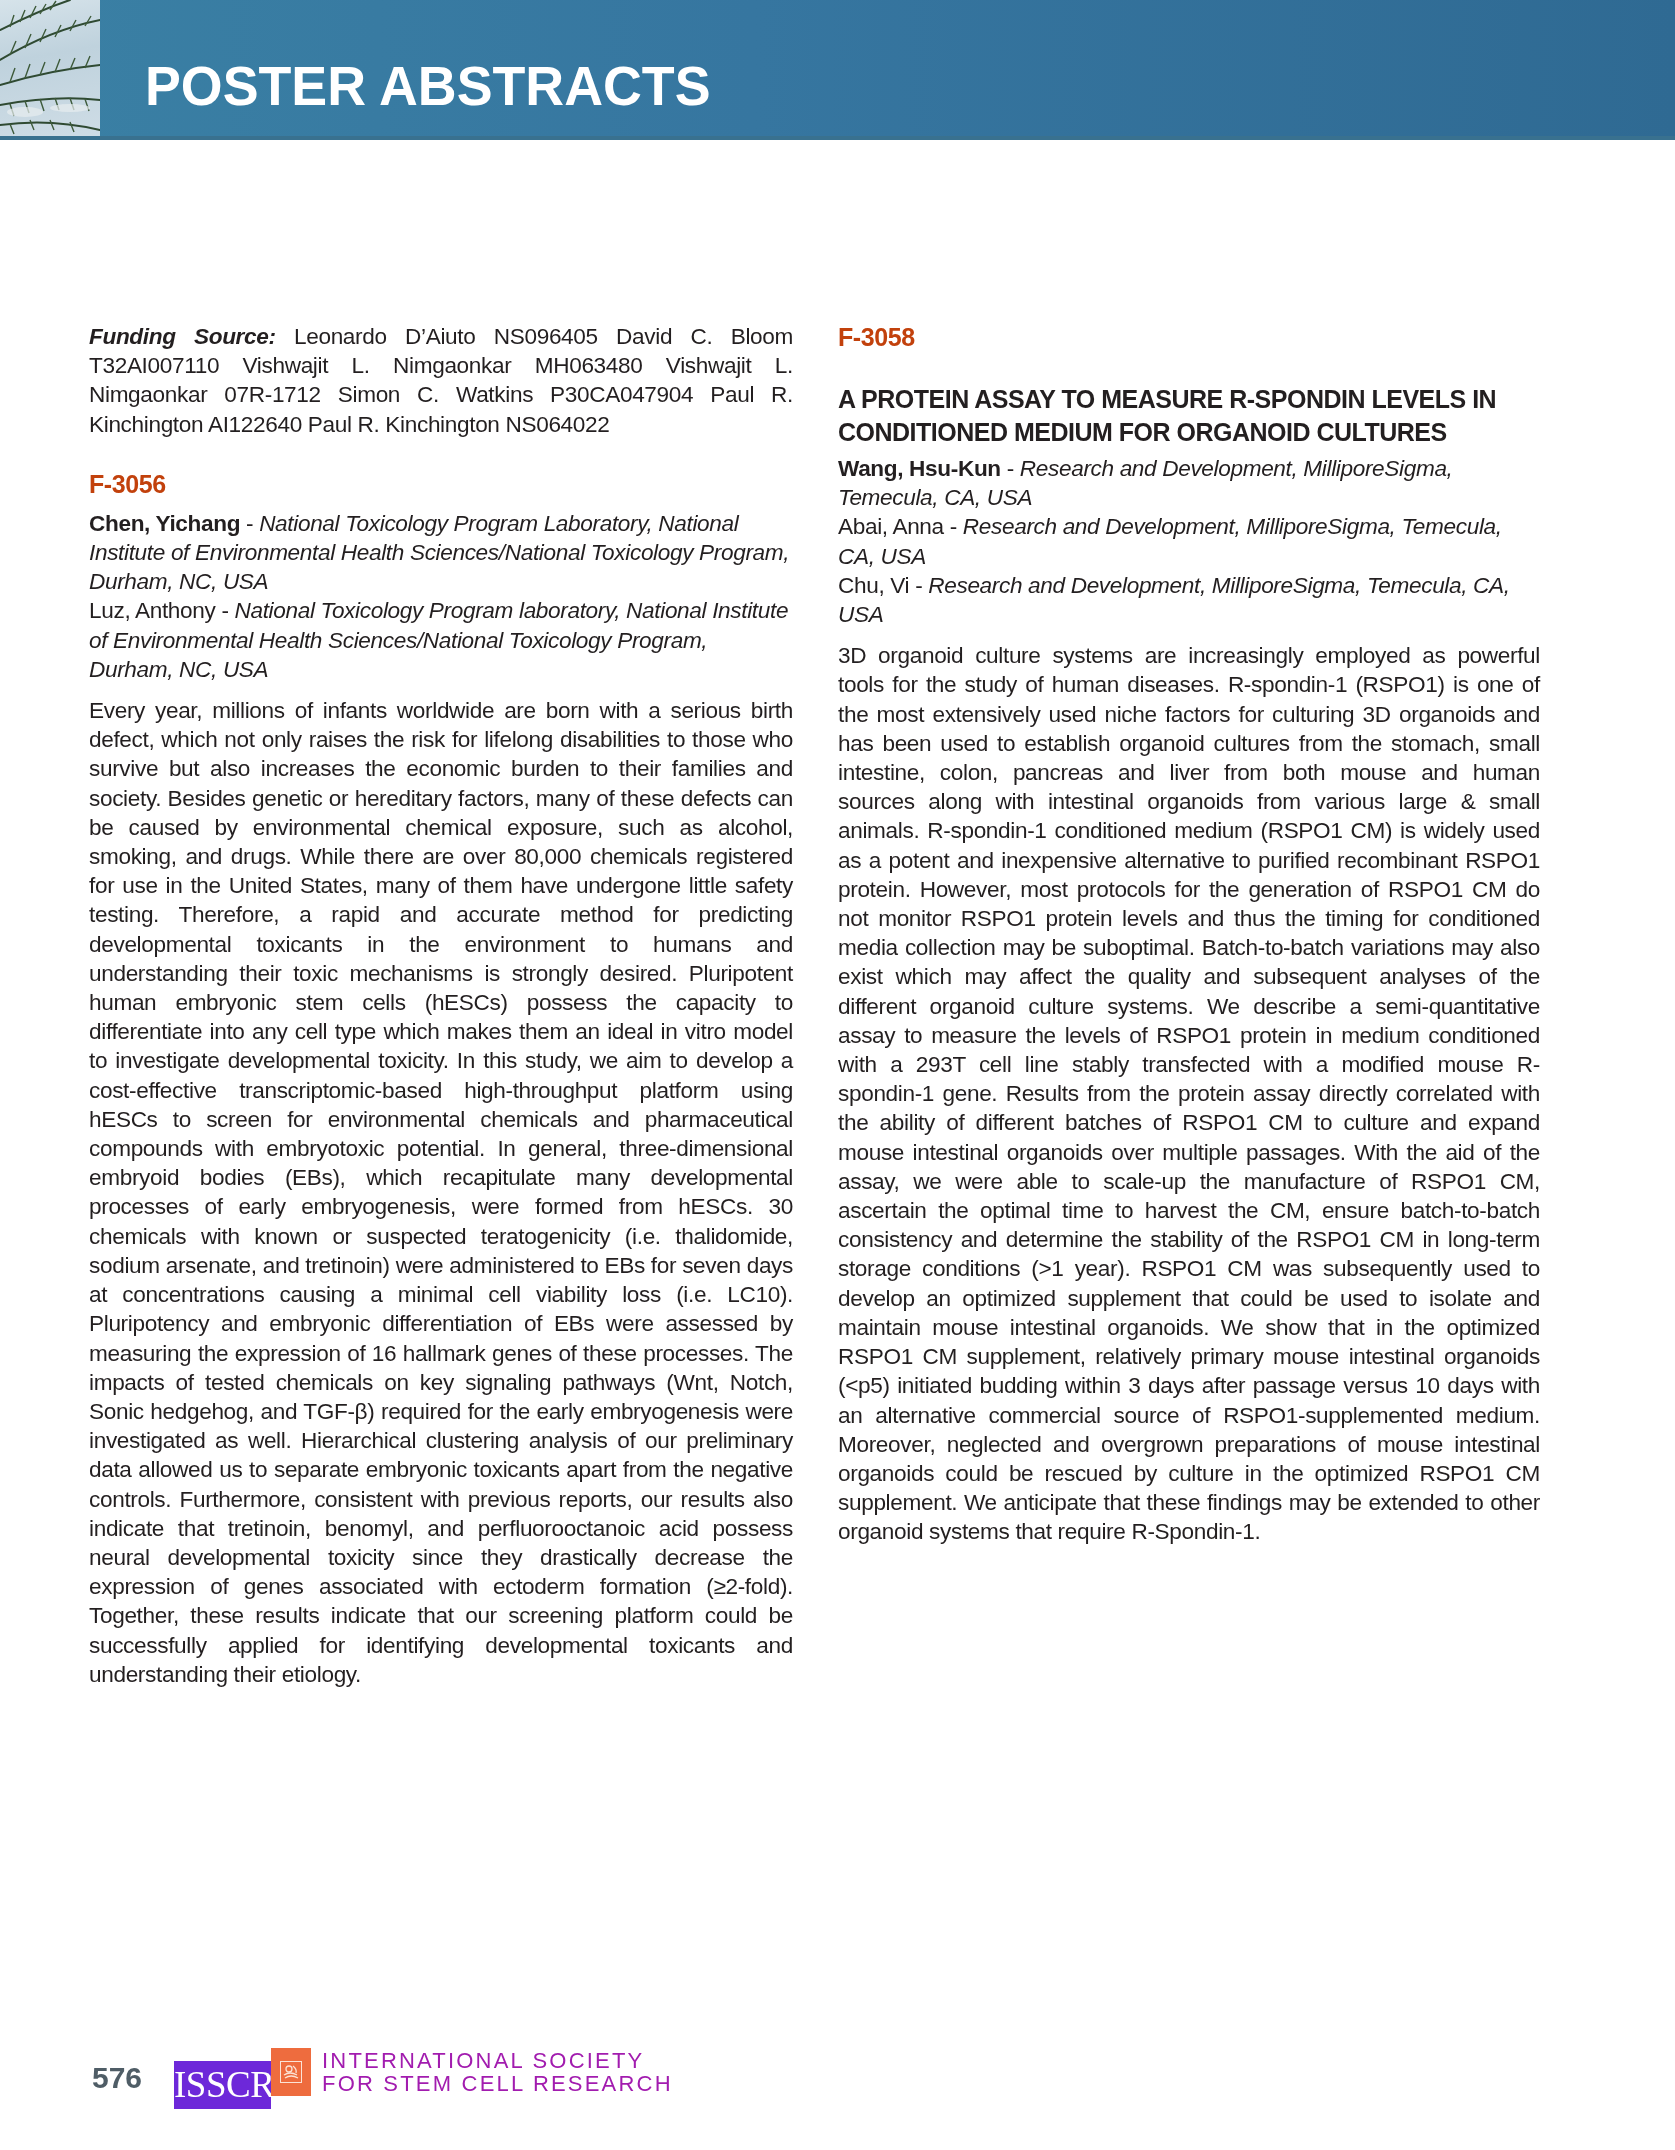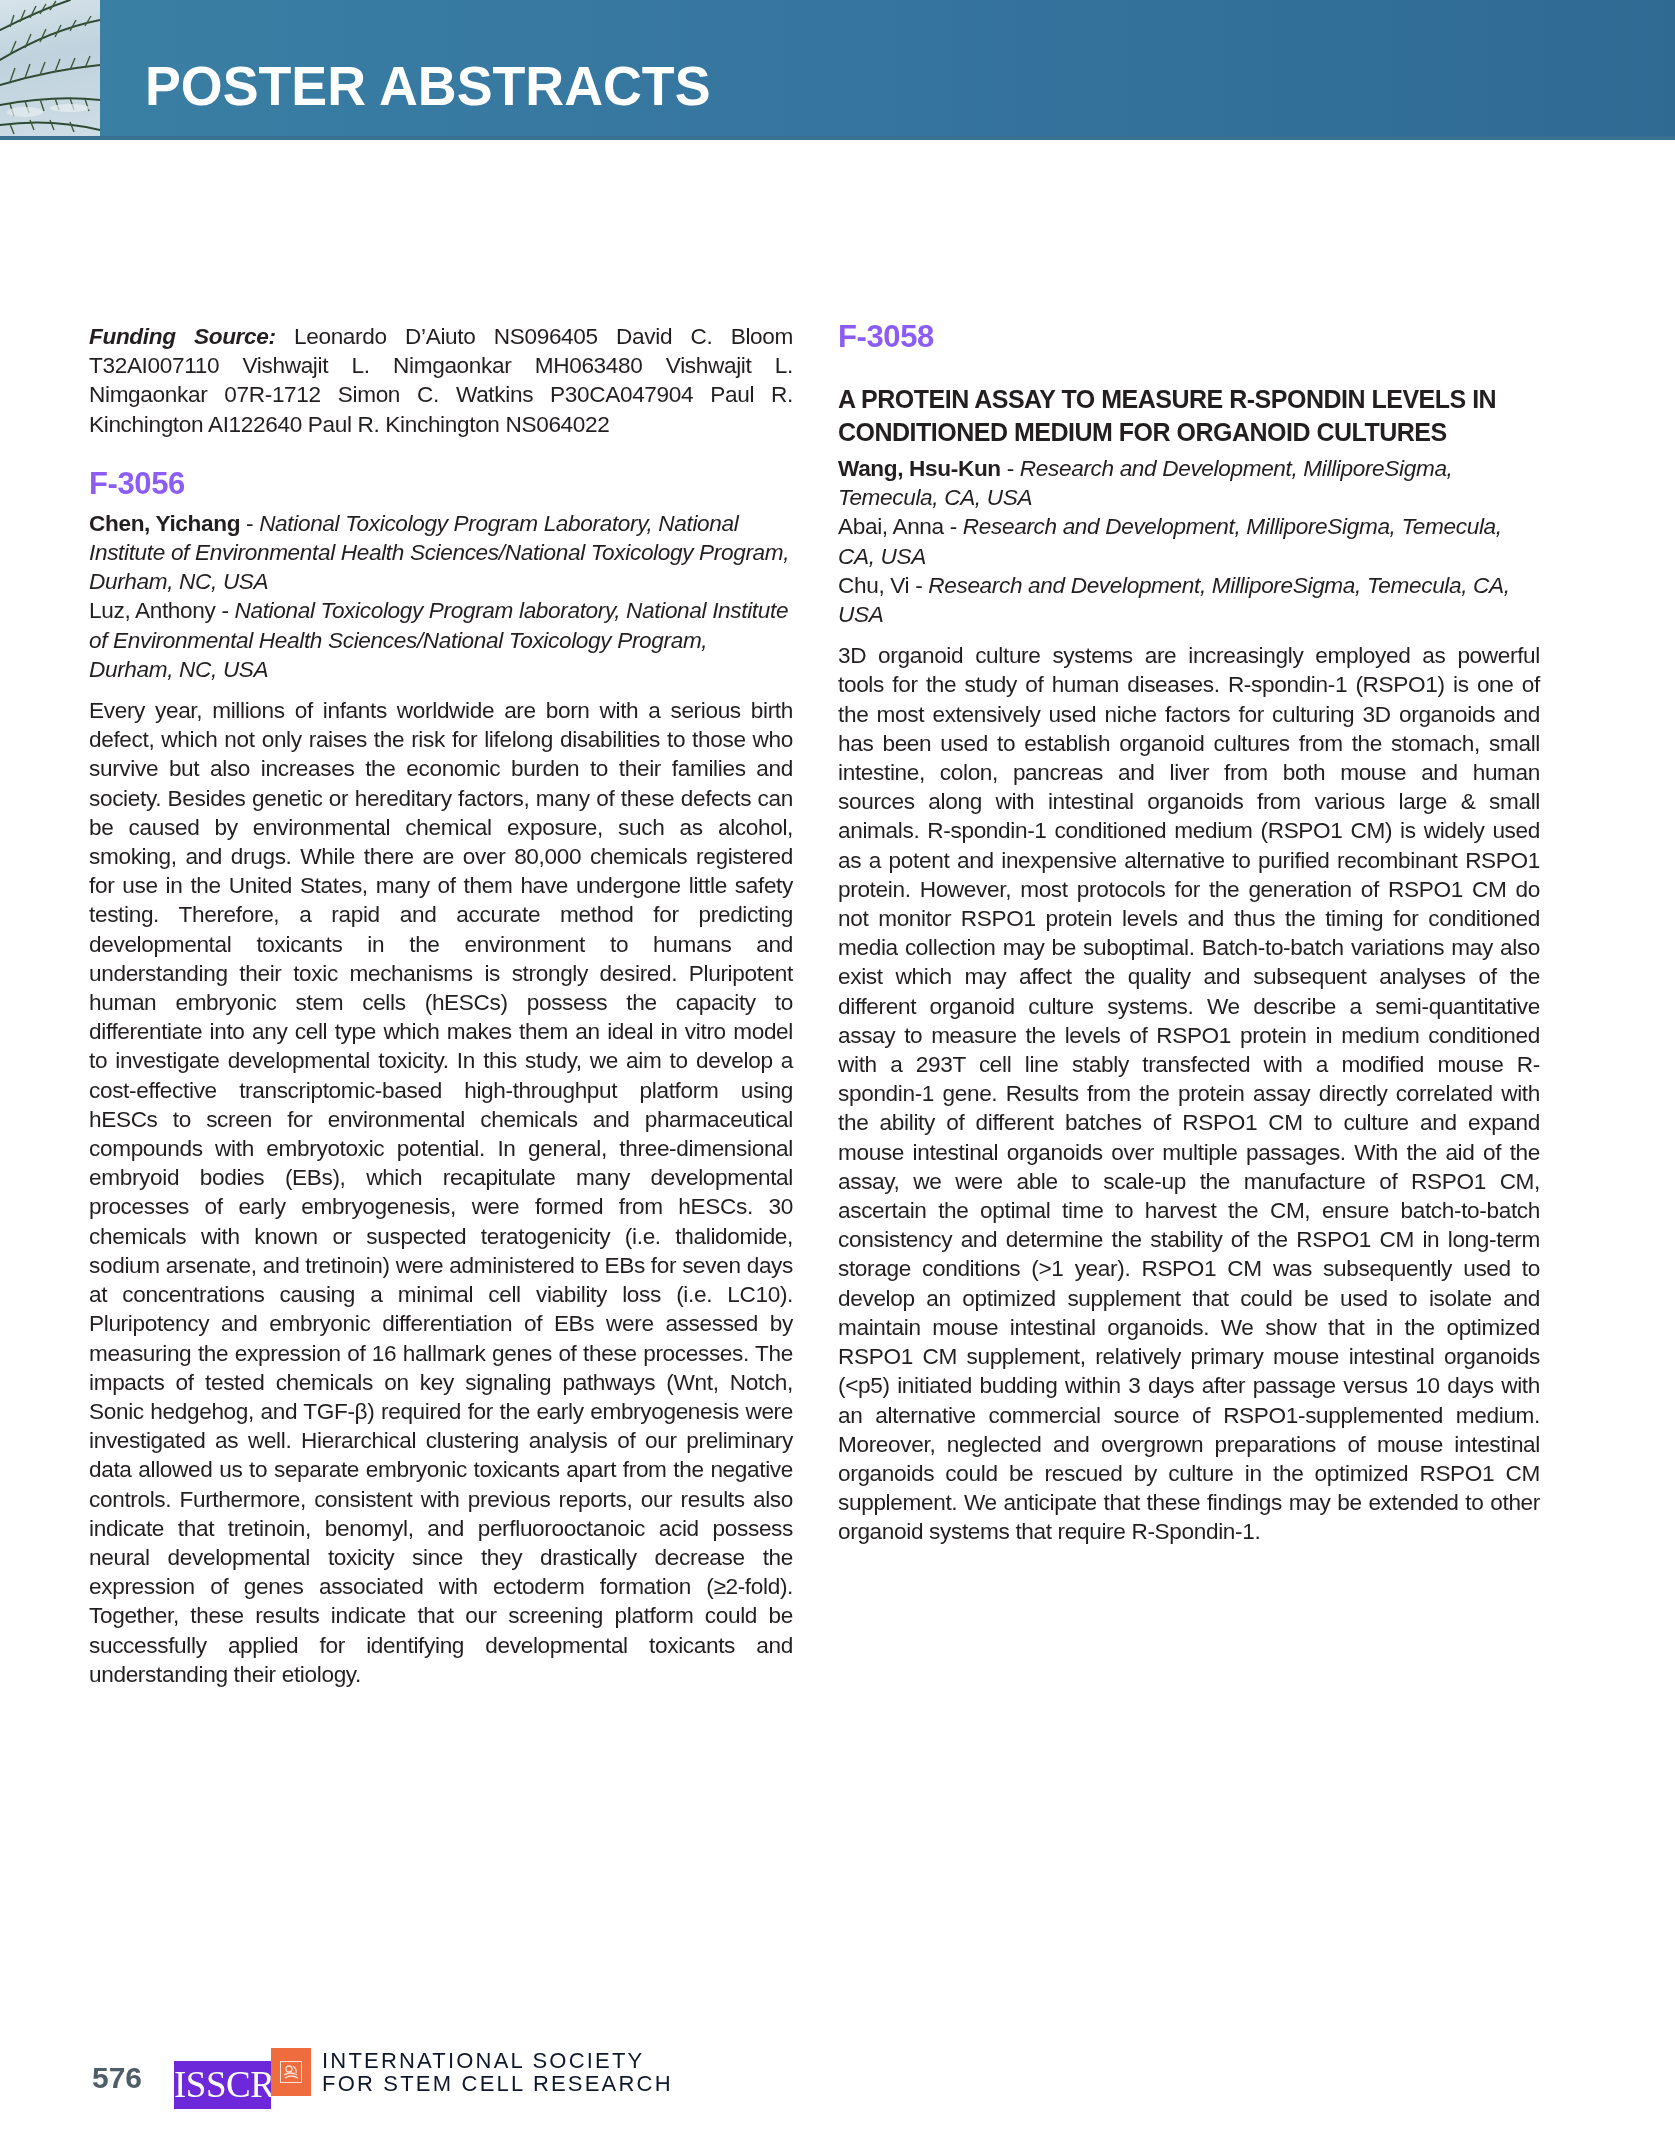--- a/index.html
+++ b/index.html
@@ -32,22 +32,22 @@
     .col-left { left: 89px; }
     .col-right { left: 838px; width: 702px; top: 322px; }
 
     .body-text {
       font-size: 22.6px; line-height: 29.2px; text-align: justify;
       letter-spacing: -0.35px; color: #231f20;
     }
     .funding-label { font-weight: bold; font-style: italic; }
 
     .abs-id {
-      font-weight: bold; font-size: 31px; line-height: 30px; letter-spacing: -0.4px;
-      color: #8b5cf6;
+      font-weight: bold; font-size: 25px; line-height: 30px; letter-spacing: -0.4px;
+      color: #c2410c;
     }
     .abs-title {
       font-weight: bold; font-size: 25px; line-height: 33px; letter-spacing: -0.5px;
       color: #231f20; text-transform: uppercase;
     }
     .authors { font-size: 22.6px; line-height: 29.2px; letter-spacing: -0.35px; }
     .author-name-primary { font-weight: bold; }
     .affil { font-style: italic; }
 
     
@@ -73,21 +73,21 @@
       font-family: "Liberation Serif", serif; font-size: 37px; line-height: 48px;
       text-align: left; letter-spacing: -0.5px; margin-top: 13px;
     }
     .logo-orange {
       position: absolute; left: 271px; top: 60px; width: 40px; height: 48px;
       background: #ee6c3e;
     }
     .logo-orange svg { position: absolute; left: 9px; top: 13px; }
     .org-name {
       position: absolute; left: 322px; top: 61px;
-      font-size: 22px; line-height: 23px; letter-spacing: 2.2px; color: #0f172a;
+      font-size: 22px; line-height: 23px; letter-spacing: 2.2px; color: #a21caf;
       font-family: "Liberation Sans", sans-serif;
     }
   </style>
 </head>
 <body>
 
 <div class="banner">
   <div class="palm">
     <svg width="100" height="140" viewBox="0 0 100 140">
       <g stroke="#2f4a32" stroke-width="2" fill="none" stroke-linecap="round">

